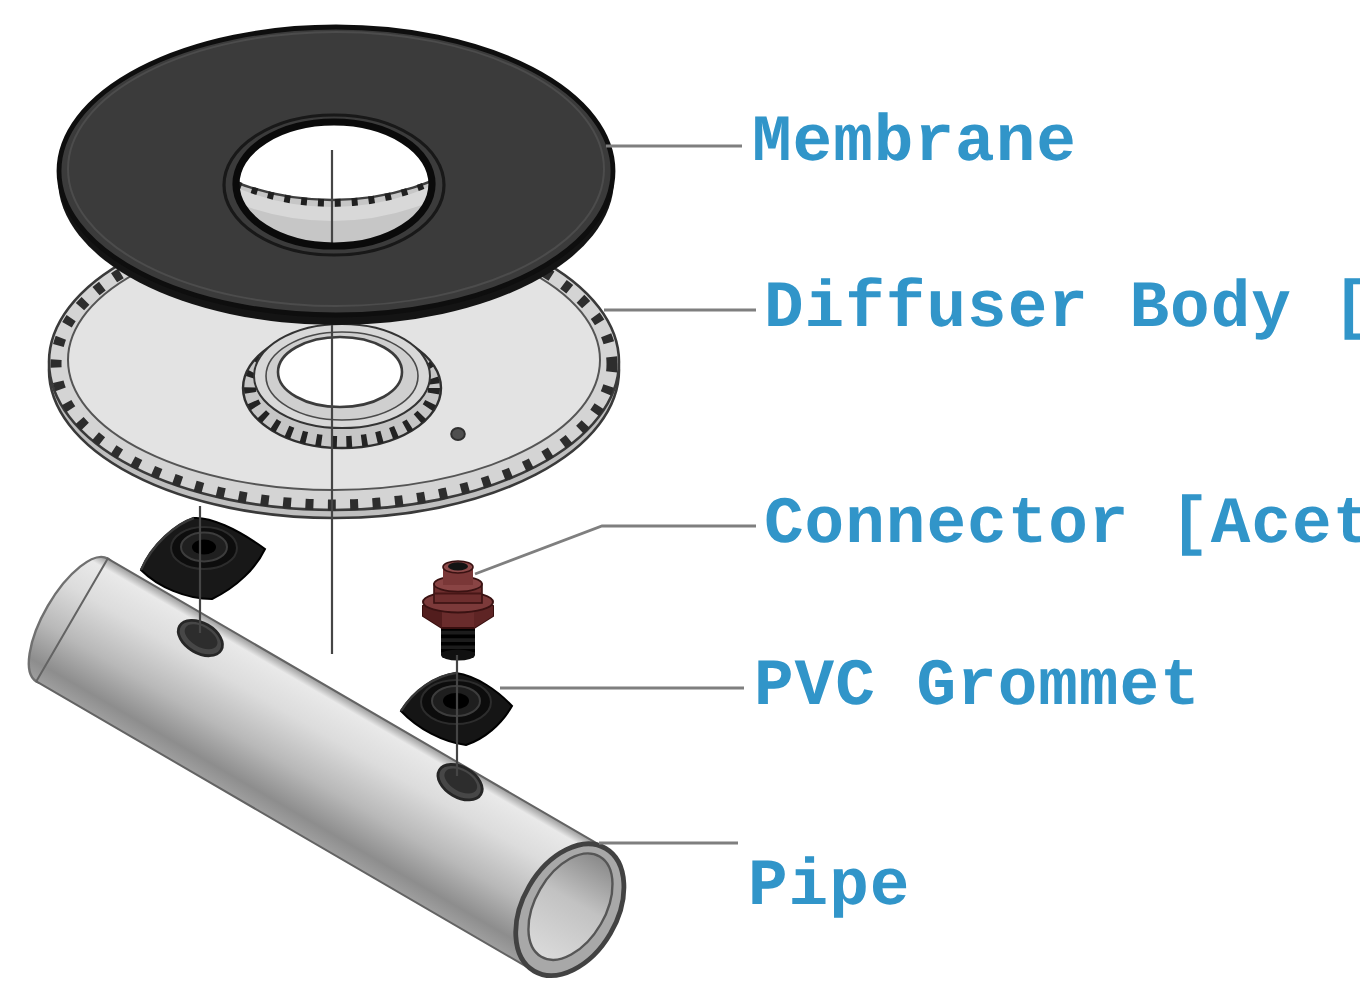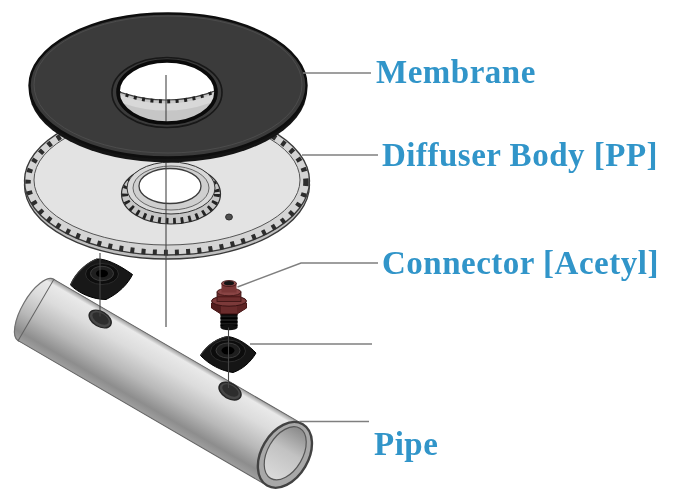--- a/index.html
+++ b/index.html
@@ -3,21 +3,21 @@
 <meta charset="utf-8">
 <style>
   html,body{margin:0;padding:0;background:#fff;}
   #stage{
     position:relative;width:680px;height:491px;background:#ffffff;
     overflow:hidden;font-family:"DejaVu Serif", serif;
   }
   #diagram-svg{position:absolute;left:0;top:0;}
   .callout{
     position:absolute;
-    font-family:Liberation Serif, serif;
+    font-family:Liberation Mono, monospace;
     font-weight:700;
     font-size:33px;
     line-height:40px;
     letter-spacing:0.5px;
     color:#3195c9;
     white-space:nowrap;
   }
 </style>
 </head>
 <body>
@@ -143,16 +143,17 @@
       <path d="M 299.5 421.5 H 369"></path>
     </g>
   </svg>
 
   <div class="callout" style="left:376px;top:52px">Membrane</div>
 
   <div class="callout" style="left:382px;top:135px">Diffuser Body [PP]</div>
 
   <div class="callout" style="left:382px;top:243px">Connector [Acetyl]</div>
 
+  <div class="callout" style="left:377px;top:324px">PVC Grommet</div>
 
   <div class="callout" style="left:374px;top:424px">Pipe</div>
 
 </div>
 
 </body></html>

